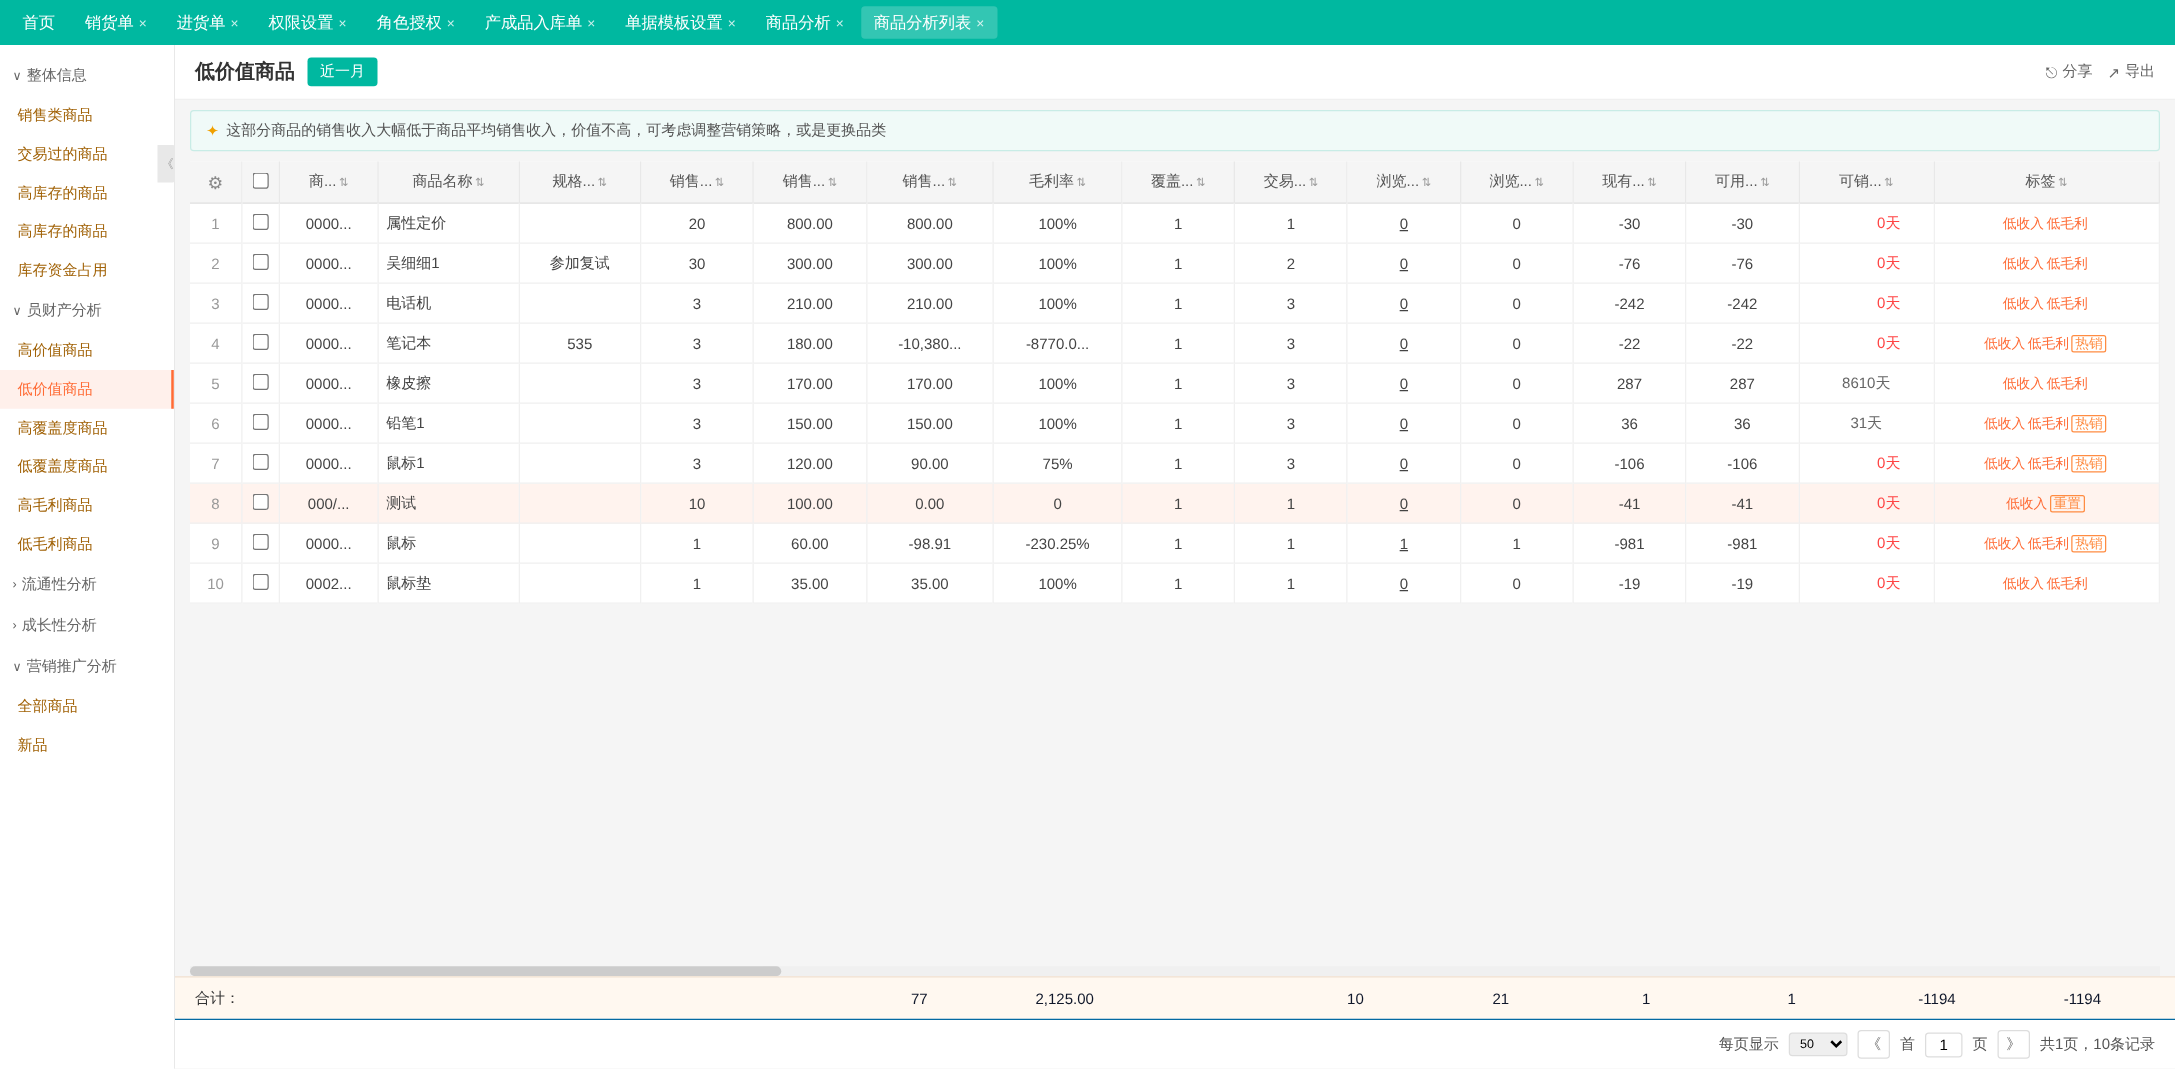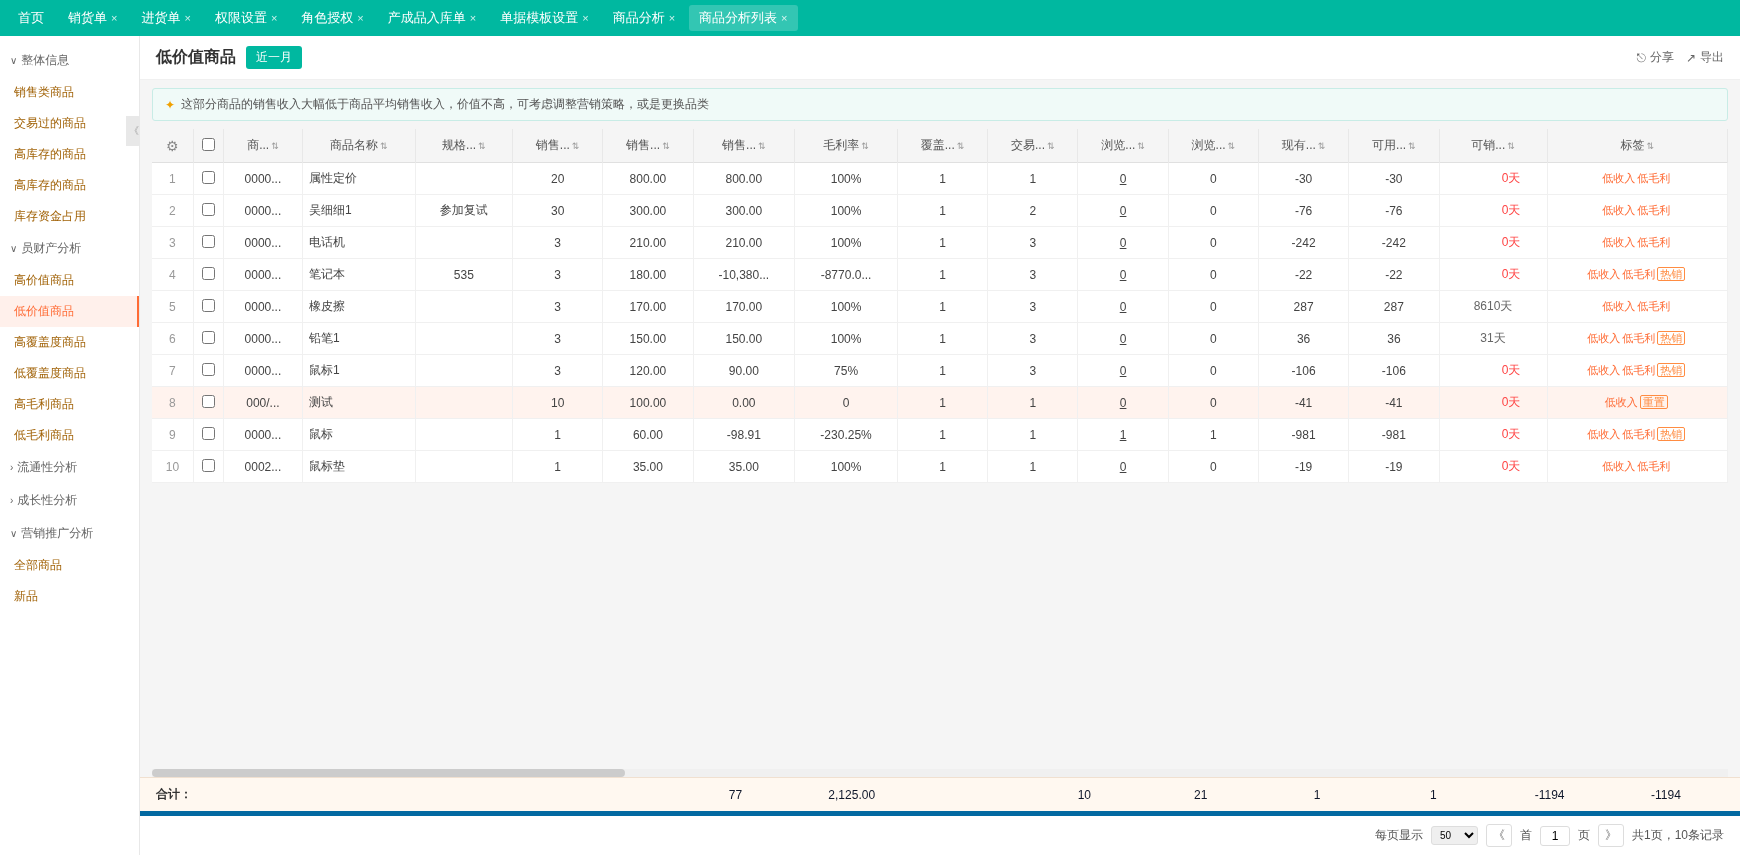--- a/index.html
+++ b/index.html
@@ -207,36 +207,36 @@
     
     .footer-bar {
       background: #fff8f0;
       border-top: 1px solid #f0e0d0;
       padding: 8px 16px;
       display: flex;
       align-items: center;
       font-size: 12px;
       color: #555;
     }
-    .footer-label { margin-right: 20px; font-weight: bold; color: #333; }
+    .footer-label { margin-right: 20px; font-weight: normal; color: #333; }
     .footer-values {
       display: flex;
       gap: 0;
       flex: 1;
     }
     .footer-val {
       flex: 1;
       text-align: center;
       color: #0f172a;
     }
 
     
     .pagination-bar {
       background: #fff;
-      border-top: 5px solid #0369a1;
+      border-top: 1px solid #0369a1;
       padding: 8px 16px;
       display: flex;
       align-items: center;
       justify-content: flex-end;
       gap: 8px;
       font-size: 12px;
       color: #555;
     }
     .page-size-select {
       border: 1px solid #ddd;

